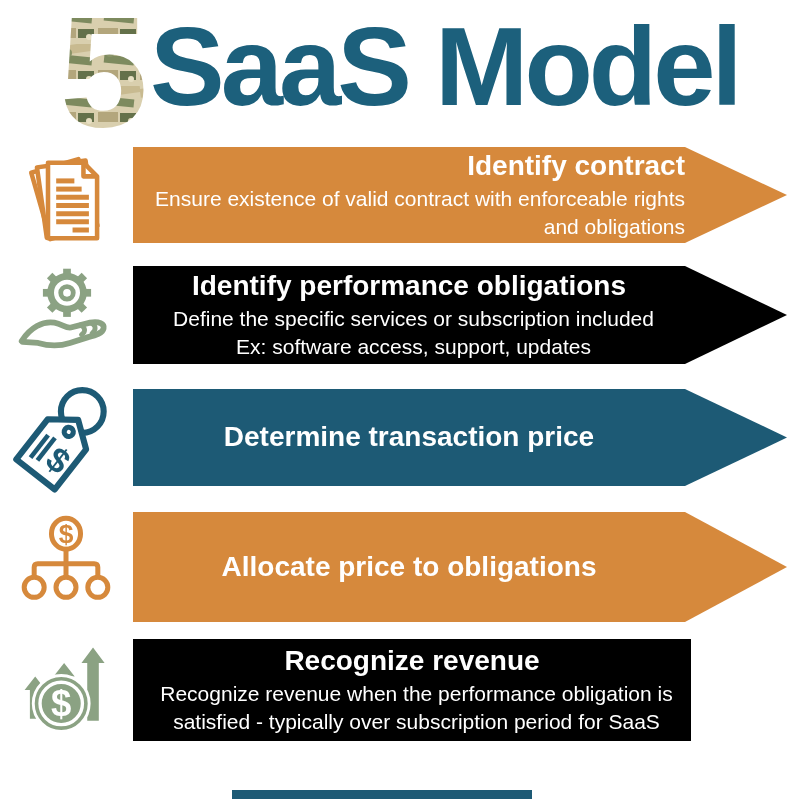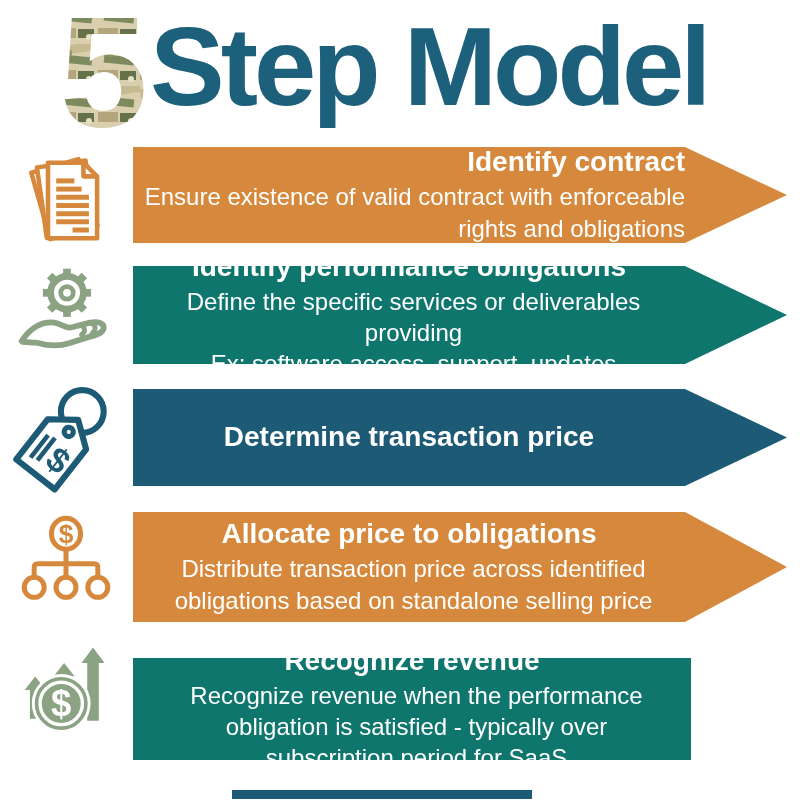--- a/index.html
+++ b/index.html
@@ -21,41 +21,41 @@
     position:absolute; left:133px; color:#ffffff; text-align:center;
     display:flex; flex-direction:column; justify-content:center; gap:3px;
   }
   .banner.arrow {
     width:654px;
     clip-path: polygon(0 0, 84.4% 0, 100% 50%, 84.4% 100%, 0 100%);
     padding-right:102px;
   }
   .banner.rect { width:558px; }
   .bg-orange { background:#d6893c; }
-  .bg-sage   { background:#0f766e; }
+  .bg-sage   { background:#000000; }
   .bg-teal   { background:#1d5a75; }
 
   .banner-heading { font-size:28px; font-weight:bold; line-height:1.15; }
   .banner-desc {
-    font-size:24px; line-height:1.3; white-space:pre-line;
+    font-size:21px; line-height:1.3; white-space:pre-line;
     max-width:562px; margin:0 auto;padding-left:9px;
   }
   .banner.rect .banner-desc { max-width:522px; }
 
   .r1-icon { left:18px;  top:150px; }
   .r2-icon { left:14px;  top:261px; }
   .r3-icon { left:10px;  top:382px; }
   .r4-icon { left:16px;  top:511px; }
   .r5-icon { left:14px;  top:636px; }
 
   .r1 { top:147px; height:96px;text-align:right; }
   .r2 { top:266px; height:98px; }
   .r3 { top:389px; height:97px;gap:29px; }
   .r4 { top:512px; height:110px; }
-  .r5 { top:658px; height:102px; }
+  .r5 { top:639px; height:102px; }
 
   .footer-bar {
     position:absolute; left:232px; top:790px; width:300px; height:9px;
     background:#1d5a75;
   }
 </style>
 </head>
 <body>
 
 <div id="canvas">
@@ -68,21 +68,21 @@
           <rect x="0" y="0" width="42" height="9" fill="#c8ba90" transform="rotate(-8 21 4)"></rect>
           <rect x="6" y="12" width="30" height="8" fill="#7d8a5e" transform="rotate(6 21 16)"></rect>
           <rect x="0" y="26" width="20" height="10" fill="#b3a67c"></rect>
           <rect x="22" y="27" width="16" height="9" fill="#64714a"></rect>
           <circle cx="12" cy="9" r="4" fill="#8a9468"></circle>
           <circle cx="33" cy="35" r="3" fill="#e7dfc2"></circle>
         </pattern>
       </defs>
       <text x="4" y="124" font-size="158" font-weight="bold" font-family="Liberation Sans, sans-serif" fill="url(#moneyPat)">5</text>
     </svg>
-    <div class="title-text">Step Model</div>
+    <div class="title-text">SaaS Model</div>
   </div>
 
   <div class="icon-box r1-icon">
     <svg width="100" height="100" viewBox="0 0 110 110" aria-hidden="true">
       <g fill="#ffffff" stroke="#d6893c" stroke-width="5" stroke-linejoin="round">
         <rect x="24" y="16" width="54" height="76" transform="rotate(-16 51 54)"></rect>
         <rect x="26" y="15" width="54" height="78" transform="rotate(-8 53 54)"></rect>
         <path d="M33 14 H72 L87 29 V97 H33 Z"></path>
         <path d="M72 14 V29 H87" fill="none"></path>
       </g>
@@ -118,21 +118,21 @@
         <circle cx="55" cy="33" r="17" stroke-width="7"></circle>
         <circle cx="55" cy="33" r="6.5" stroke-width="5"></circle>
         <path d="M8 83 C17 69 30 62 42 64 C50 65.5 54 70 59 69 L79 64 C88 62 94 65.5 93 70 C92 75 85 77 77 79 L58 85 C46 89 35 88 25 85 L9 84" stroke-width="6" stroke-linecap="round" stroke-linejoin="round"></path>
         <path d="M79 64 C85 66 86 71 81 75" stroke-width="5" stroke-linecap="round"></path>
         <path d="M69 66.5 C74 69 75 73 70 76.5" stroke-width="5" stroke-linecap="round"></path>
       </g>
     </svg>
   </div>
   <div class="banner arrow bg-sage r2">
     <div class="banner-heading">Identify performance obligations</div>
-    <div class="banner-desc">Define the specific services or deliverables providing
+    <div class="banner-desc">Define the specific services or subscription included
 Ex: software access, support, updates</div>
   </div>
 
   <div class="icon-box r3-icon">
     <svg width="112" height="112" viewBox="0 0 110 110" aria-hidden="true">
       <circle cx="71" cy="29" r="21" fill="none" stroke="#1d5a75" stroke-width="6"></circle>
       <g transform="rotate(38 46 64)">
         <path d="M46 30 L70 48 V98 H22 V48 Z" fill="#ffffff" stroke="#1d5a75" stroke-width="6" stroke-linejoin="round"></path>
         <circle cx="46" cy="45" r="4.5" fill="none" stroke="#1d5a75" stroke-width="5"></circle>
         <line x1="32" y1="60" x2="32" y2="88" stroke="#1d5a75" stroke-width="4.5"></line>
@@ -154,21 +154,20 @@
         <path d="M55 58 V72"></path>
         <circle cx="20" cy="84" r="11"></circle>
         <circle cx="55" cy="84" r="11"></circle>
         <circle cx="90" cy="84" r="11"></circle>
       </g>
       <text x="55" y="35" font-size="29" font-weight="bold" fill="#d6893c" text-anchor="middle" font-family="Liberation Sans, sans-serif">$</text>
     </svg>
   </div>
   <div class="banner arrow bg-orange r4">
     <div class="banner-heading">Allocate price to obligations</div>
-    <div class="banner-desc">Distribute transaction price across identified obligations based on standalone selling price</div>
   </div>
 
   <div class="icon-box r5-icon">
     <svg width="106" height="106" viewBox="0 0 110 110" aria-hidden="true">
       <g fill="#8ba283">
         <path d="M22 42 L33 56 H27.5 V86 H16.5 V56 H11 Z"></path>
         <path d="M52 28 L63 42 H57.5 V80 H46.5 V42 H41 Z"></path>
         <path d="M82 12 L94 28 H88 V88 H76 V28 H70 Z"></path>
       </g>
       <circle cx="49" cy="70" r="29" fill="#8ba283" stroke="#ffffff" stroke-width="3"></circle>

